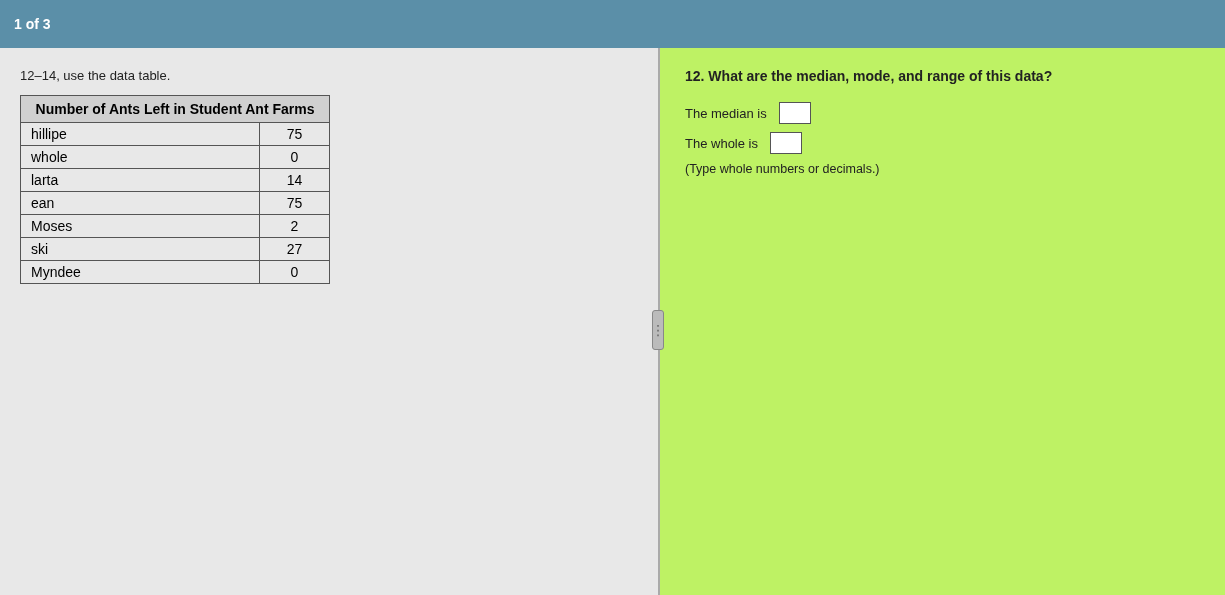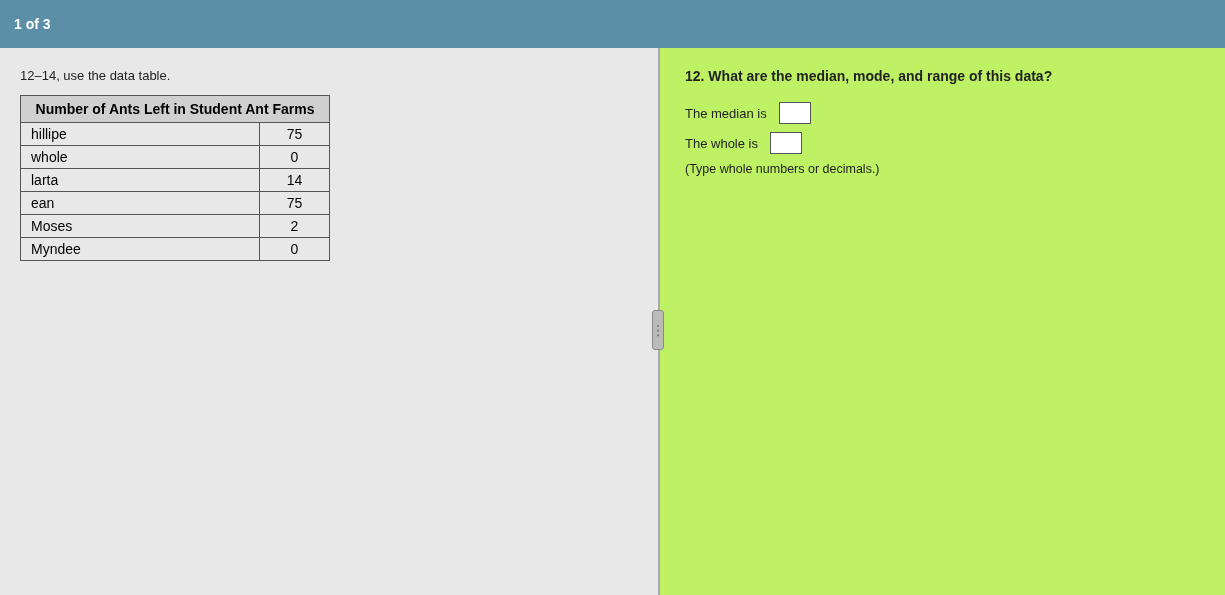--- a/index.html
+++ b/index.html
@@ -178,20 +178,24 @@
           </tr>
           <tr>
             <td>ean</td>
             <td>75</td>
           </tr>
           <tr>
             <td>Moses</td>
             <td>2</td>
           </tr>
           <tr>
+            <td>ski</td>
+            <td>27</td>
+          </tr>
+          <tr>
             <td>Myndee</td>
             <td>0</td>
           </tr>
         </tbody>
     </table>
 
     <div class="divider-handle"></div>
   </div>
 
   <div class="right-panel">

